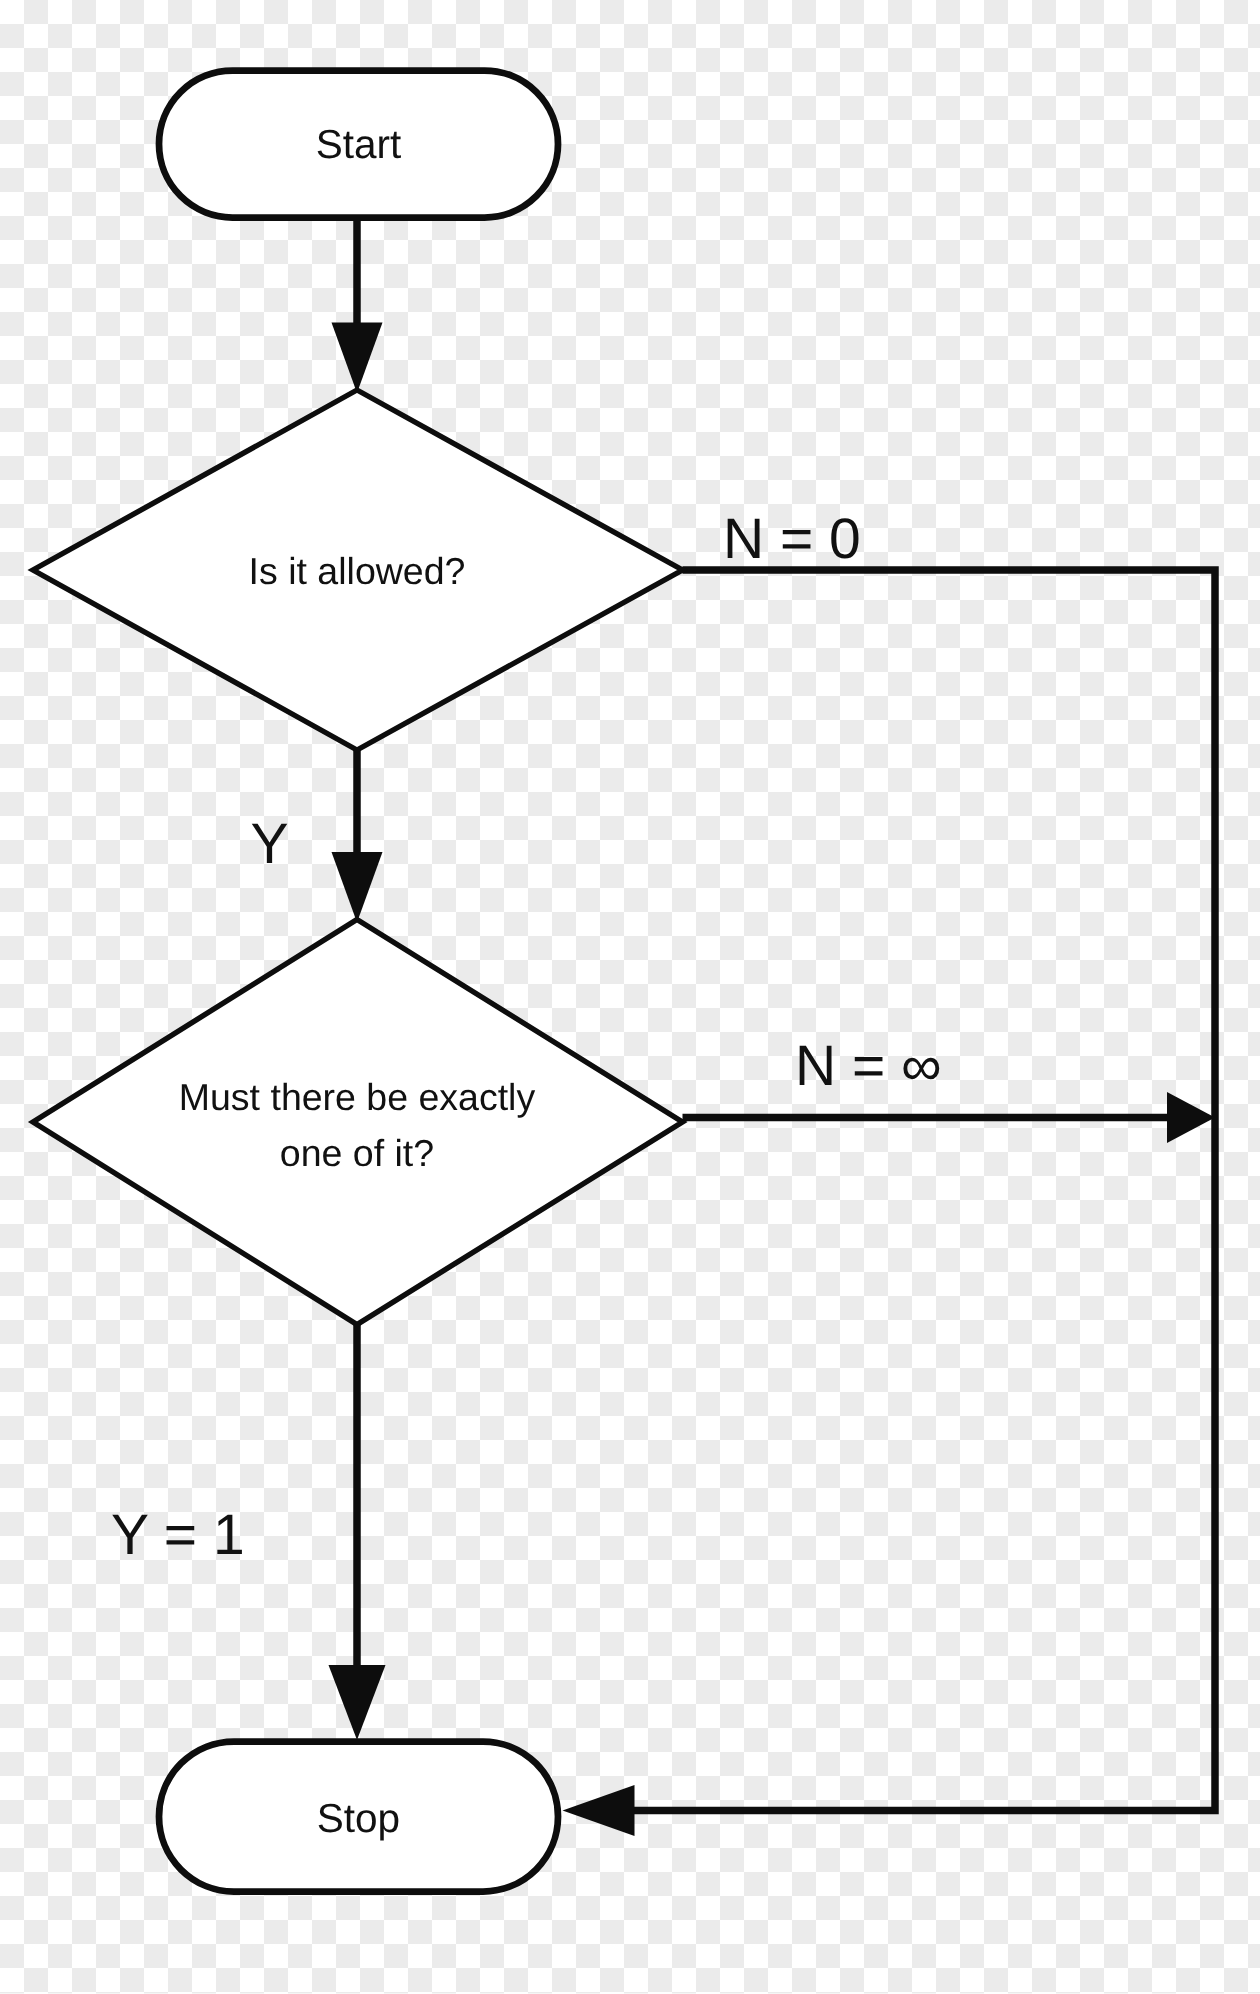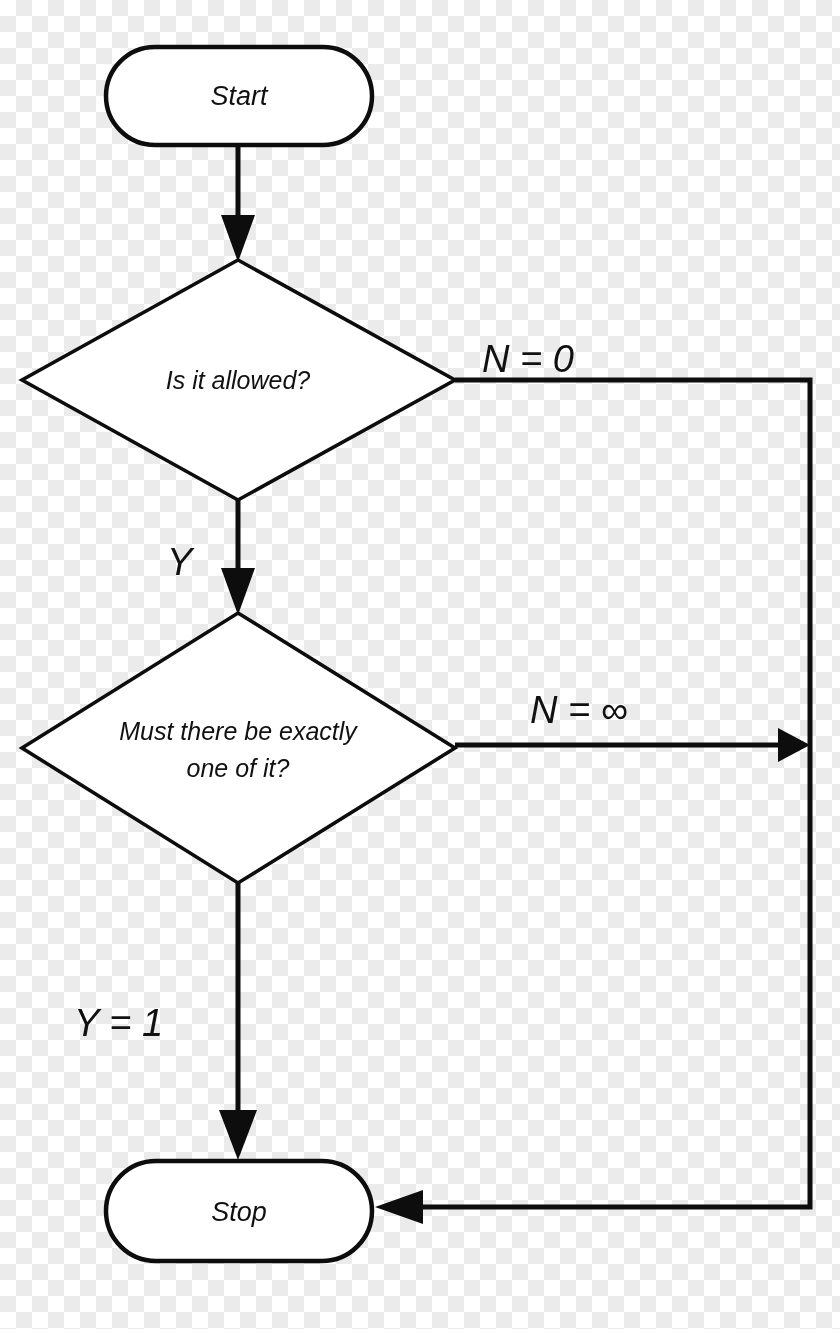--- a/index.html
+++ b/index.html
@@ -16,21 +16,20 @@
       linear-gradient(45deg, #ebebeb 25%, transparent 25%, transparent 75%, #ebebeb 75%, #ebebeb),
       linear-gradient(45deg, #ebebeb 25%, transparent 25%, transparent 75%, #ebebeb 75%, #ebebeb);
     background-size: 32px 32px;
     background-position: 0 0, 16px 16px;
     overflow: hidden;
   }
   #flowchart-root {
     position: relative;
     width: 840px;
     height: 1329px;
-    font-style: italic;
   }
   svg#flow-svg {
     position: absolute;
     top: 0;
     left: 0;
     width: 840px;
     height: 1329px;
     display: block;
   }
   .node-shape {

